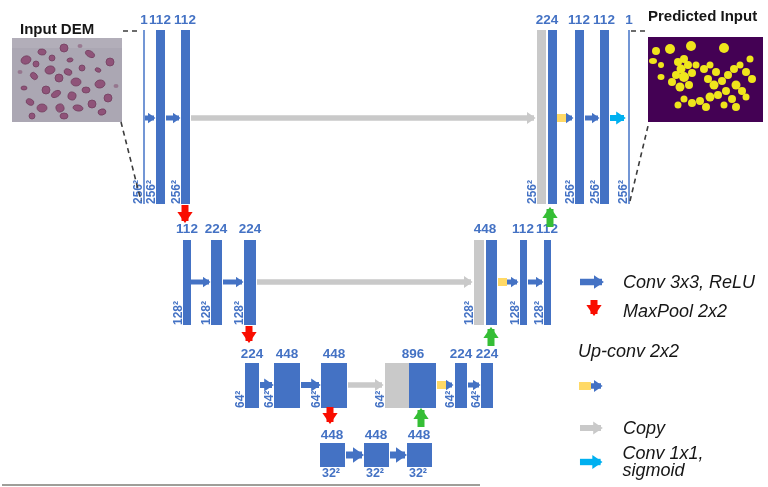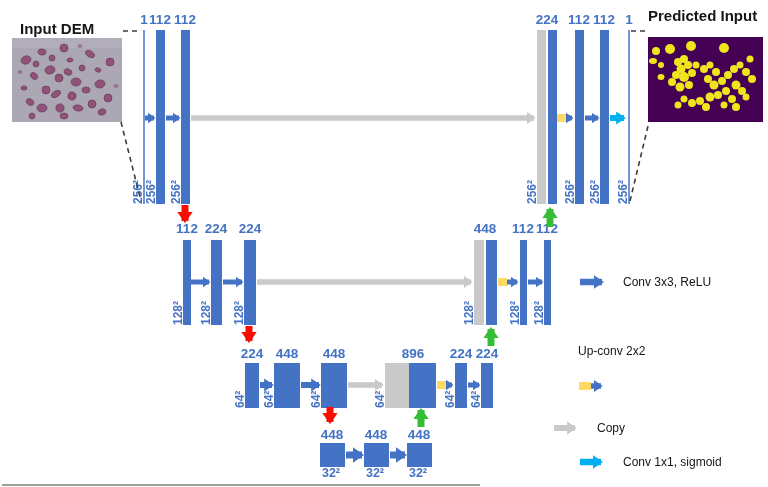--- a/index.html
+++ b/index.html
@@ -11,21 +11,21 @@
   .thinline{position:absolute;width:2px;background:var(--thin-blue,#7396D5);}
   .chan{position:absolute;transform:translateX(-50%);color:var(--label-blue,#4472C4);
         font-size:13.5px;font-weight:700;line-height:16px;white-space:nowrap;}
   .szv{position:absolute;transform:rotate(-90deg);transform-origin:0 0;
        color:var(--label-blue,#4472C4);font-size:12px;font-weight:700;line-height:13px;white-space:nowrap;}
   .szh{position:absolute;transform:translateX(-50%);color:var(--label-blue,#4472C4);
        font-size:12.5px;font-weight:700;white-space:nowrap;}
   .imgbox{position:absolute;}
   .overlay{position:absolute;left:0;top:0;pointer-events:none;}
   .legend-row{position:absolute;display:flex;align-items:center;gap:13px;}
-  .legend-label{font-size:12px;color:#161616;line-height:17px;white-space:pre-line;}
+  .legend-label{font-size:18px;color:#161616;line-height:17px;white-space:pre-line;font-style:italic;}
 </style>
 </head>
 <body>
 
 <div class="stage">
 
   <div class="title" style="left:20px;top:20px;">Input DEM</div>
   <div class="title" style="left:648px;top:7px;">Predicted Input</div>
 
   <svg class="imgbox" style="left:12px;top:38px;" width="110" height="84" viewBox="0 0 110 84">
@@ -255,33 +255,39 @@
 
     <line x1="2" y1="485" x2="480" y2="485" stroke="#53524a" stroke-width="1.6" opacity="0.75"></line>
   </svg>
 
   <div class="legend-row" style="left:578px;top:270px;height:24px;">
     <svg width="32" height="24" viewBox="0 0 32 24">
       <line x1="2" y1="12" x2="24" y2="12" stroke="#4472C4" stroke-width="6.5" marker-end="url(#mb)"></line>
       </svg>
     <span class="legend-label">Conv 3x3, ReLU</span>
   </div>
+  <div class="legend-row" style="left:578px;top:296px;height:30px;">
+    <svg width="32" height="30" viewBox="0 0 32 30">
+      <line x1="16" y1="4" x2="16" y2="18" stroke="#F90D00" stroke-width="7" marker-end="url(#mr)"></line>
+      </svg>
+    <span class="legend-label">MaxPool 2x2</span>
+  </div>
   <div class="legend-row" style="left:578px;top:330px;height:30px;flex-direction:column;">
     <svg width="32" height="30" viewBox="0 0 32 30">
       <line x1="16" y1="26" x2="16" y2="12" stroke="#35BE35" stroke-width="7" marker-end="url(#mg)"></line>
       </svg>
     <span class="legend-label">Up-conv 2x2</span>
   </div>
   <div class="legend-row" style="left:578px;top:364px;height:44px;">
     <svg width="32" height="24" viewBox="0 0 32 24">
       <line x1="1" y1="12" x2="13" y2="12" stroke="#FFD966" stroke-width="8"></line>
       <line x1="13" y1="12" x2="23" y2="12" stroke="#4472C4" stroke-width="5.5" marker-end="url(#mb)"></line>
       </svg>
   </div>
-  <div class="legend-row" style="left:552px;top:416px;height:24px;align-items:center;">
+  <div class="legend-row" style="left:578px;top:416px;height:24px;align-items:center;">
     <svg width="32" height="24" viewBox="0 0 32 24">
       <line x1="2" y1="12" x2="23" y2="12" stroke="#C9C9C9" stroke-width="6" marker-end="url(#mgr)"></line>
       </svg>
     <span class="legend-label">Copy</span>
   </div>
   <div class="legend-row" style="left:578px;top:450px;height:24px;">
     <svg width="32" height="24" viewBox="0 0 32 24">
       <line x1="2" y1="12" x2="23" y2="12" stroke="#00B0F0" stroke-width="6.5" marker-end="url(#mc)"></line>
       </svg>
     <span class="legend-label">Conv 1x1, sigmoid</span>

